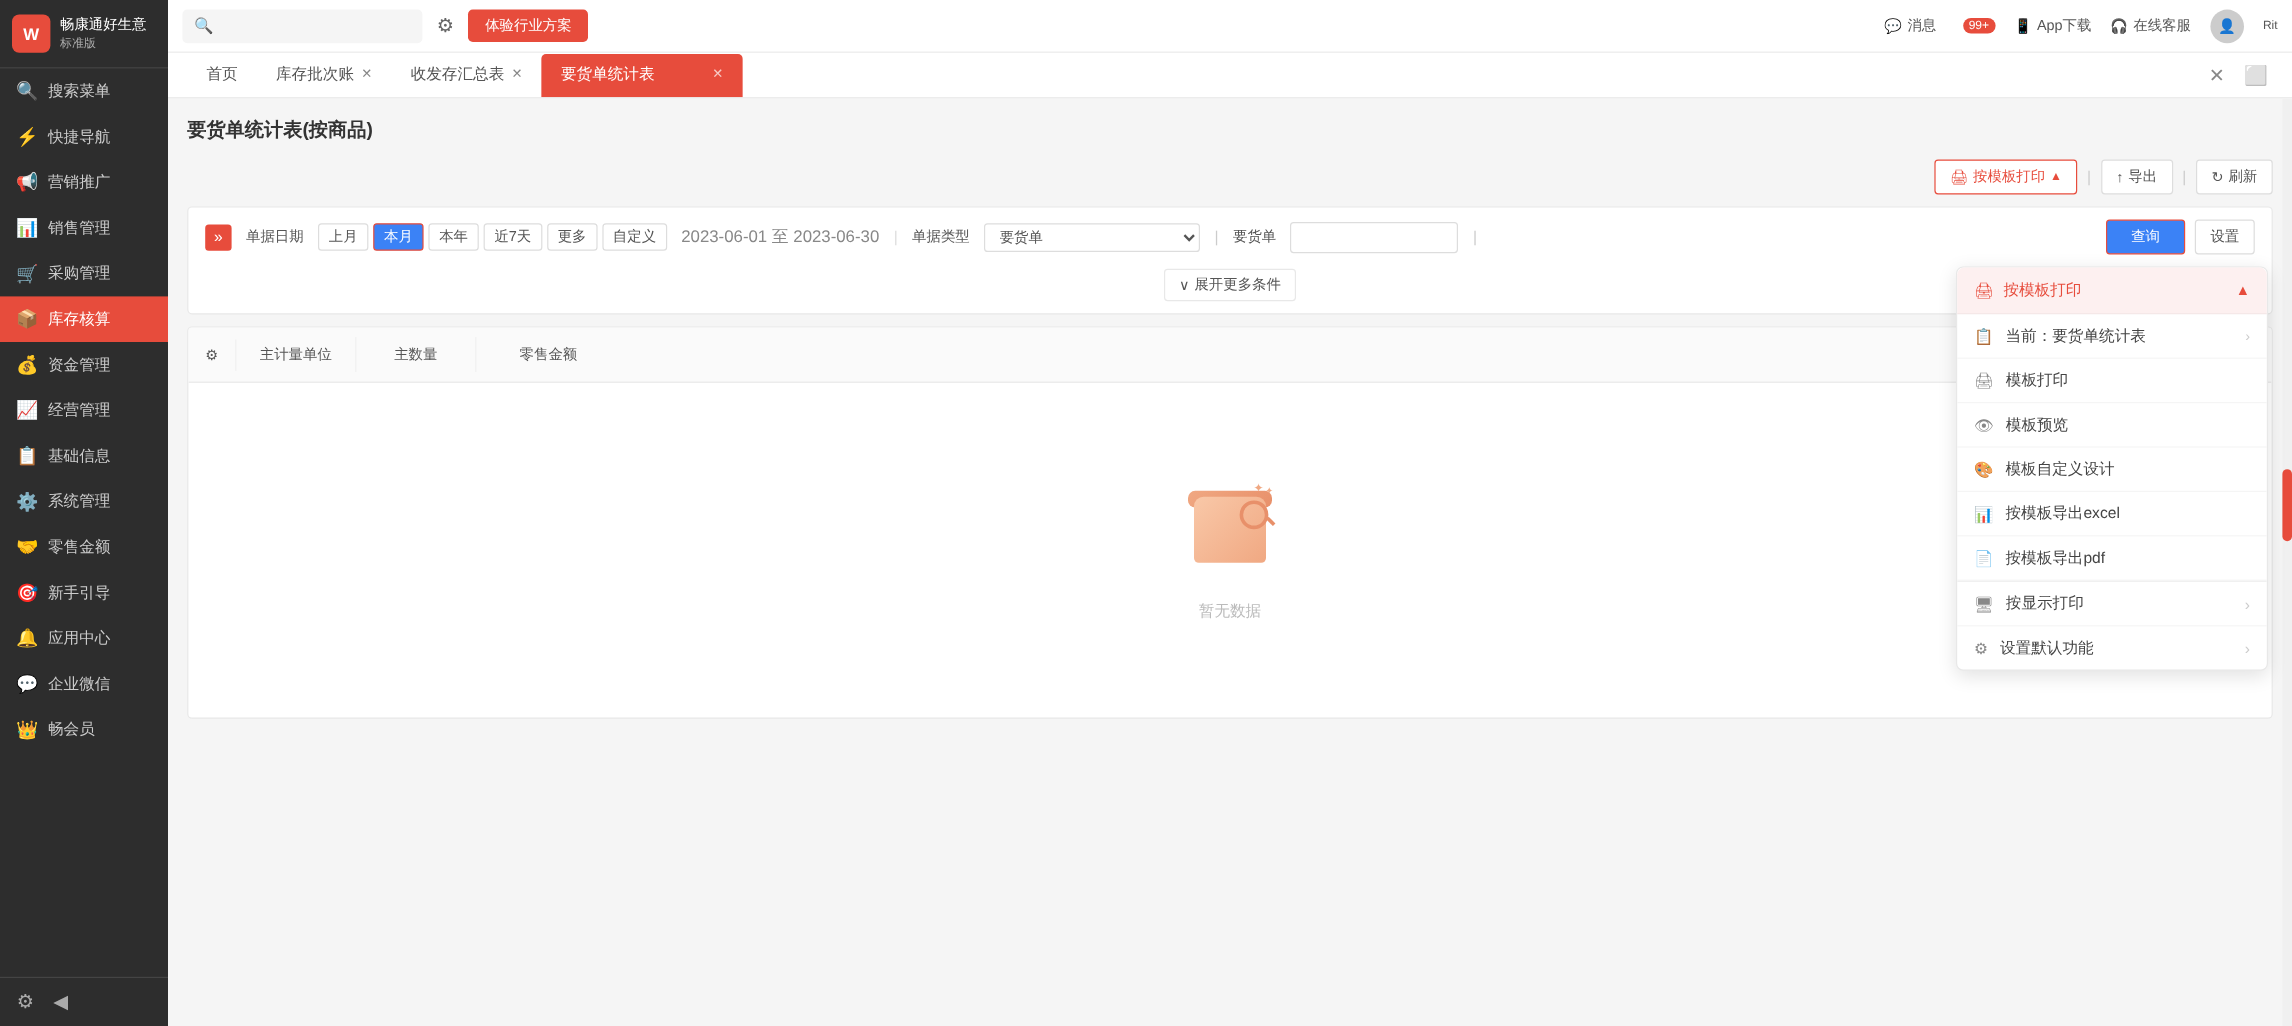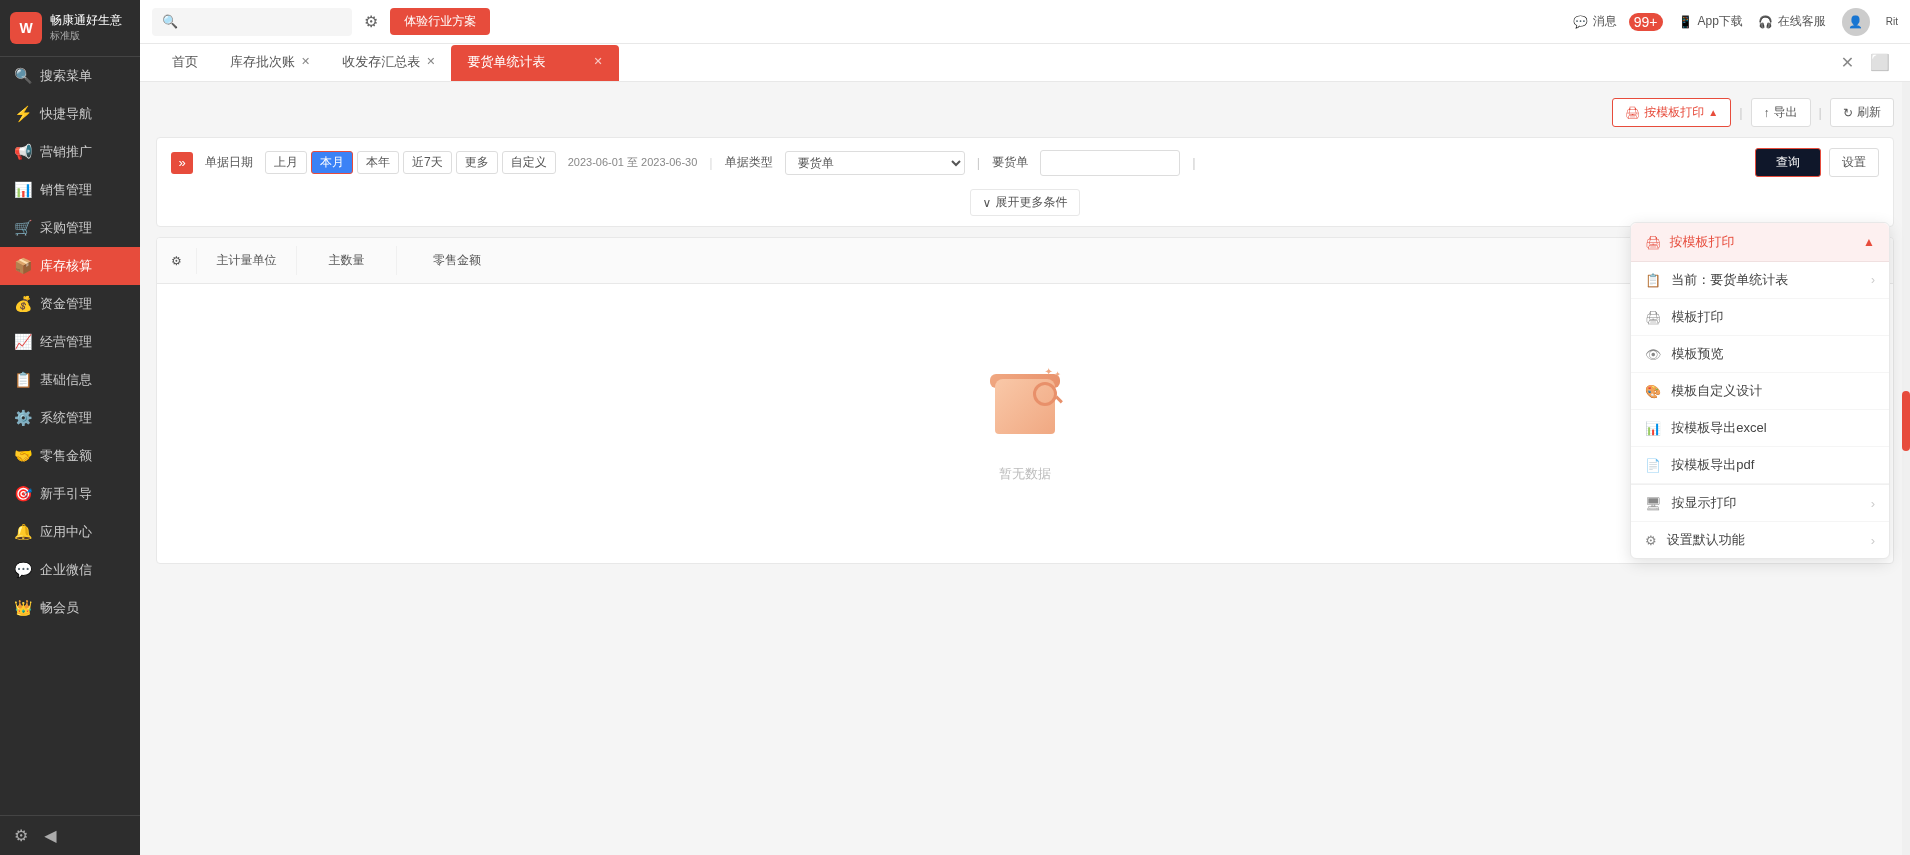--- a/index.html
+++ b/index.html
@@ -85,21 +85,21 @@
     .topbar-right {
       margin-left: auto;
       display: flex; align-items: center; gap: 16px;
     }
     .topbar-right-item {
       display: flex; align-items: center; gap: 4px;
       color: #555; font-size: 12px; cursor: pointer;
     }
     .badge {
       background: #e74c3c; color: #fff; border-radius: 10px;
-      font-size: 14px; padding: 1px 5px; margin-left: 8px;
+      font-size: 10px; padding: 1px 5px; margin-left: 18px;
     }
     .avatar {
       width: 28px; height: 28px; border-radius: 50%;
       background: #ccc; display: flex; align-items: center; justify-content: center;
     }
 
     
     .tabs {
       background: #fff;
       display: flex;
@@ -157,21 +157,21 @@
     }
     .filter-label { color: #555; font-size: 12px; white-space: nowrap; }
     .date-btns { display: flex; gap: 4px; align-items: center; }
     .date-btn {
       padding: 2px 8px; border: 1px solid #ddd; border-radius: 3px;
       font-size: 12px; cursor: pointer; background: #fff; color: #555;
     }
     .date-btn.active {
       background: #3b82f6; color: #fff; border-color: #e74c3c;
     }
-    .date-range { font-size: 11px; color: #888; }
+    .date-range { font-size: 14px; color: #888; }
     .filter-divider { color: #ddd; }
     .filter-type-label { color: #555; font-size: 12px; }
     .filter-select {
       border: 1px solid #ddd; border-radius: 3px; padding: 3px 24px 3px 8px;
       font-size: 12px; color: #555; background: #fff; cursor: pointer;
       min-width: 180px; outline: none;
     }
     .filter-yaohuocode { font-size: 12px; color: #555; }
     .expand-more-btn {
       display: flex; align-items: center; gap: 4px;
@@ -425,20 +425,21 @@
       <span class="tab-close">✕</span>
     </div>
     <div class="tabs-right">
       <span class="tabs-right-btn">✕</span>
       <span class="tabs-right-btn">⬜</span>
     </div>
   </div>
 
   <div class="page-content">
 
+    <div class="page-title">要货单统计表(按商品)</div>
 
     <div style="display:flex; align-items:center; gap:8px; margin-bottom:10px;">
       <div style="margin-left:auto; display:flex; align-items:center; gap:8px;">
         <button class="action-btn" style="color:#e74c3c; border-color:#e74c3c; display:flex; align-items:center; gap:4px;">
           <span>🖨</span>
           <span>按模板打印</span>
           <span style="font-size:10px;">▲</span>
         </button>
         <span style="color:#ccc;">|</span>
         <button class="action-btn" style="display:flex; align-items:center; gap:4px;">
@@ -469,21 +470,21 @@
         <span class="filter-divider">|</span>
         <span class="filter-type-label">单据类型</span>
         <select class="filter-select">
           <option>要货单</option>
         </select>
         <span style="color:#ccc;">|</span>
         <span class="filter-yaohuocode">要货单</span>
         <div style="border:1px solid #ddd; border-radius:3px; padding:3px 8px; min-width:140px; height:26px; background:#fff;"></div>
         <span style="color:#ccc;">|</span>
         <div style="margin-left:auto; display:flex; gap:8px;">
-          <button class="action-btn action-btn-primary" style="background:#0f172a; color:#fff; border-color:#e74c3c; padding:4px 20px;">查询</button>
+          <button class="action-btn action-btn-primary" style="background:#3b82f6; color:#fff; border-color:#e74c3c; padding:4px 20px;">查询</button>
           <button class="action-btn action-btn-settings">设置</button>
         </div>
       </div>
 
       <div style="display:flex; justify-content:center; margin-top:6px;">
         <div class="expand-more-btn">
           <span>∨</span>
           <span>展开更多条件</span>
         </div>
       </div>

